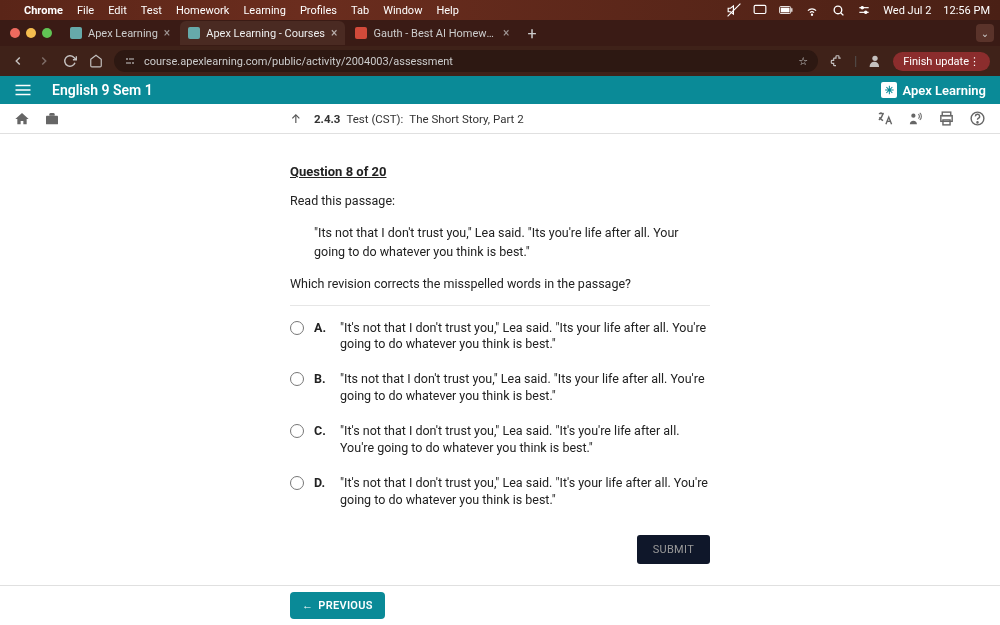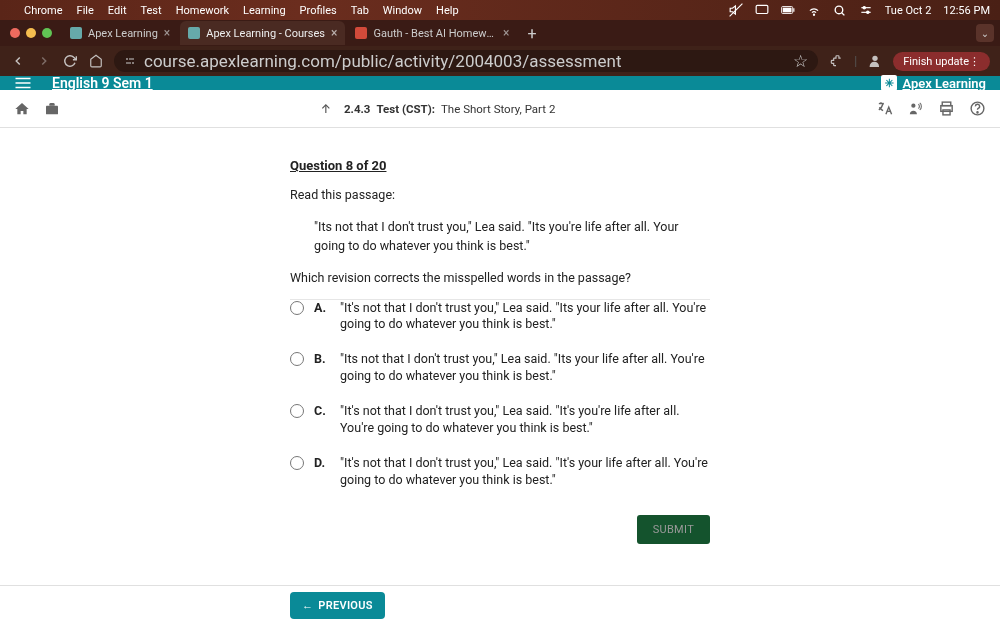--- a/index.html
+++ b/index.html
@@ -22,67 +22,67 @@
 .tab .favicon { width:12px; height:12px; background:#6aa; border-radius:2px; flex-shrink:0; }
 .tab .fav-g { background:#d24a3a; }
 .tab .lbl { white-space:nowrap; overflow:hidden; text-overflow:ellipsis; flex:1; }
 .tab .x { font-size:12px; opacity:.7; }
 .newtab { color:#ccc; font-size:16px; padding:0 8px; }
 .winmin { position:absolute; right:6px; top:4px; width:18px; height:18px; background:#5a332a; border-radius:4px; display:flex; align-items:center; justify-content:center; color:#ccc; font-size:10px; }
 
 
 .toolbar { height:30px; background:#3f2219; display:flex; align-items:center; padding:0 10px; gap:10px; color:#ddd; font-size:12px; }
 .tbtn { width:16px; height:16px; display:flex; align-items:center; justify-content:center; opacity:.85; }
-.urlbox { flex:1; height:22px; background:#2d1812; border-radius:11px; display:flex; align-items:center; padding:0 10px; gap:8px; color:#ccc; font-size:17px; }
+.urlbox { flex:1; height:22px; background:#2d1812; border-radius:11px; display:flex; align-items:center; padding:0 10px; gap:8px; color:#ccc; font-size:11px; }
 .urlbox .secure { width:12px; height:12px; }
 .url-star { margin-left:auto; }
 .finish-btn { background:#8b2d2d; color:#fff; font-size:11px; padding:3px 10px; border-radius:11px; display:flex; align-items:center; gap:0; }
 
 
-.apex-top { height:14px; background:#0a8a97; display:flex; align-items:center; color:#fff; padding:0 14px; justify-content:space-between;text-decoration:underline; }
+.apex-top { height:28px; background:#0a8a97; display:flex; align-items:center; color:#fff; padding:0 14px; justify-content:space-between; }
 .apex-left { display:flex; align-items:center; gap:20px; }
 .apex-title { font-size:14px; font-weight:600; }
 .apex-logo { display:flex; align-items:center; gap:5px; font-size:13px; font-weight:600; }
 .apex-logo .mark { width:16px; height:16px; background:#fff; color:#0a8a97; display:flex; align-items:center; justify-content:center; font-size:11px; font-weight:bold; border-radius:2px; }
 
 
-.crumb-row { height:38px; border-bottom:1px solid #e0e0e0; display:flex; align-items:center; padding:0 14px; font-size:11.5px; color:#333; gap:30px; }
+.crumb-row { height:30px; border-bottom:1px solid #e0e0e0; display:flex; align-items:center; padding:0 14px; font-size:11.5px; color:#333; gap:0; }
 .crumb-left { display:flex; gap:14px; align-items:center; }
 .crumb-ic { color:#666; width:16px; height:16px; display:flex; align-items:center; justify-content:center; }
 .crumb-center { flex:1; display:flex; align-items:center; gap:6px; justify-content:flex-start; padding-left:230px; }
 .crumb-right { display:flex; gap:14px; align-items:center; color:#666; }
 
 
 .content { padding:30px 0 0 0; display:flex; justify-content:center; }
 .qwrap { width:420px; font-size:12.5px; color:#222; }
 .qnum { font-weight:700; margin-bottom:14px; font-size:13px;text-decoration:underline; }
 .qprompt { margin-bottom:16px; }
 .passage { padding:0 0 0 24px; margin-bottom:14px; line-height:1.5; }
-.qask { padding-bottom:14px; border-bottom:1px solid #e6e6e6; }
+.qask { margin-bottom:14px; padding-bottom:14px; border-bottom:1px solid #e6e6e6; }
 .choices { display:flex; flex-direction:column; gap:18px; }
 .choice { display:flex; gap:10px; align-items:flex-start; }
 .radio { width:14px; height:14px; border:1.5px solid #777; border-radius:50%; flex-shrink:0; margin-top:1px; }
 .clabel { font-weight:700; width:16px; flex-shrink:0; }
 .ctext { flex:1; line-height:1.35; }
 .submit-row { display:flex; justify-content:flex-end; margin-top:26px; }
-.submit { background:#14532d; color:#999; font-size:11px; padding:8px 16px; border:none; border-radius:3px; letter-spacing:.3px; }
+.submit { background:#0f172a; color:#999; font-size:11px; padding:8px 16px; border:none; border-radius:3px; letter-spacing:.3px; }
 
 
 .footer { position:absolute; bottom:0; left:0; right:0; height:40px; border-top:1px solid #e0e0e0; display:flex; align-items:center; padding-left:290px; background:#fff; }
 .prev-btn { background:#0a8a97; color:#fff; font-size:11px; font-weight:600; padding:7px 12px; border:none; border-radius:4px; display:flex; align-items:center; gap:5px; letter-spacing:.3px; }
 
 svg { display:block; }
 </style>
 </head>
 <body>
 
 <div class="mac-menubar">
   <div class="mac-left">
     <span></span>
-    <span style="font-weight:400">Chrome</span>
+    <span style="font-weight:700">Chrome</span>
     <span>File</span>
     <span>Edit</span>
     <span>Test</span>
     <span>Homework</span>
     <span>Learning</span>
     <span>Profiles</span>
     <span>Tab</span>
     <span>Window</span>
     <span>Help</span>
   </div>
@@ -119,21 +119,21 @@
         </svg>
       </span>
     <span class="ic">
         <svg width="14" height="14" viewBox="0 0 24 24" fill="none" stroke="#fff" stroke-width="2">
           <line x1="4" y1="8" x2="20" y2="8"></line>
           <circle cx="9" cy="8" r="2" fill="#fff"></circle>
           <line x1="4" y1="16" x2="20" y2="16"></line>
           <circle cx="15" cy="16" r="2" fill="#fff"></circle>
         </svg>
       </span>
-    <span>Tue Oct 2</span>
+    <span>Wed Jul 2</span>
     <span>12:56 PM</span>
   </div>
 </div>
 
 <div class="tabstrip">
   <div class="traffic">
     <span class="tl-r"></span>
     <span class="tl-y"></span>
     <span class="tl-g"></span>
   </div>
@@ -240,21 +240,21 @@
       </span>
   </div>
   <div class="crumb-center">
     <span style="margin-right:4px">
         <svg width="14" height="14" viewBox="0 0 24 24" fill="none" stroke="#555" stroke-width="2">
           <path d="M10 19V5"></path>
           <path d="M4 11l6-6 6 6"></path>
         </svg>
       </span>
     <span style="font-weight:700">2.4.3</span>
-    <span style="font-weight:700">Test (CST):</span>
+    <span style="font-weight:400">Test (CST):</span>
     <span>The Short Story, Part 2</span>
   </div>
   <div class="crumb-right">
     <span>
         <svg width="17" height="17" viewBox="0 0 24 24" fill="none" stroke="#666" stroke-width="2">
           <path d="M4 5h7"></path>
           <path d="M7 3v2"></path>
           <path d="M10 5c-1 4-3 7-6 9"></path>
           <path d="M5 10c1 2 3 4 5 5"></path>
           <path d="M14 20l4-10 4 10"></path>

